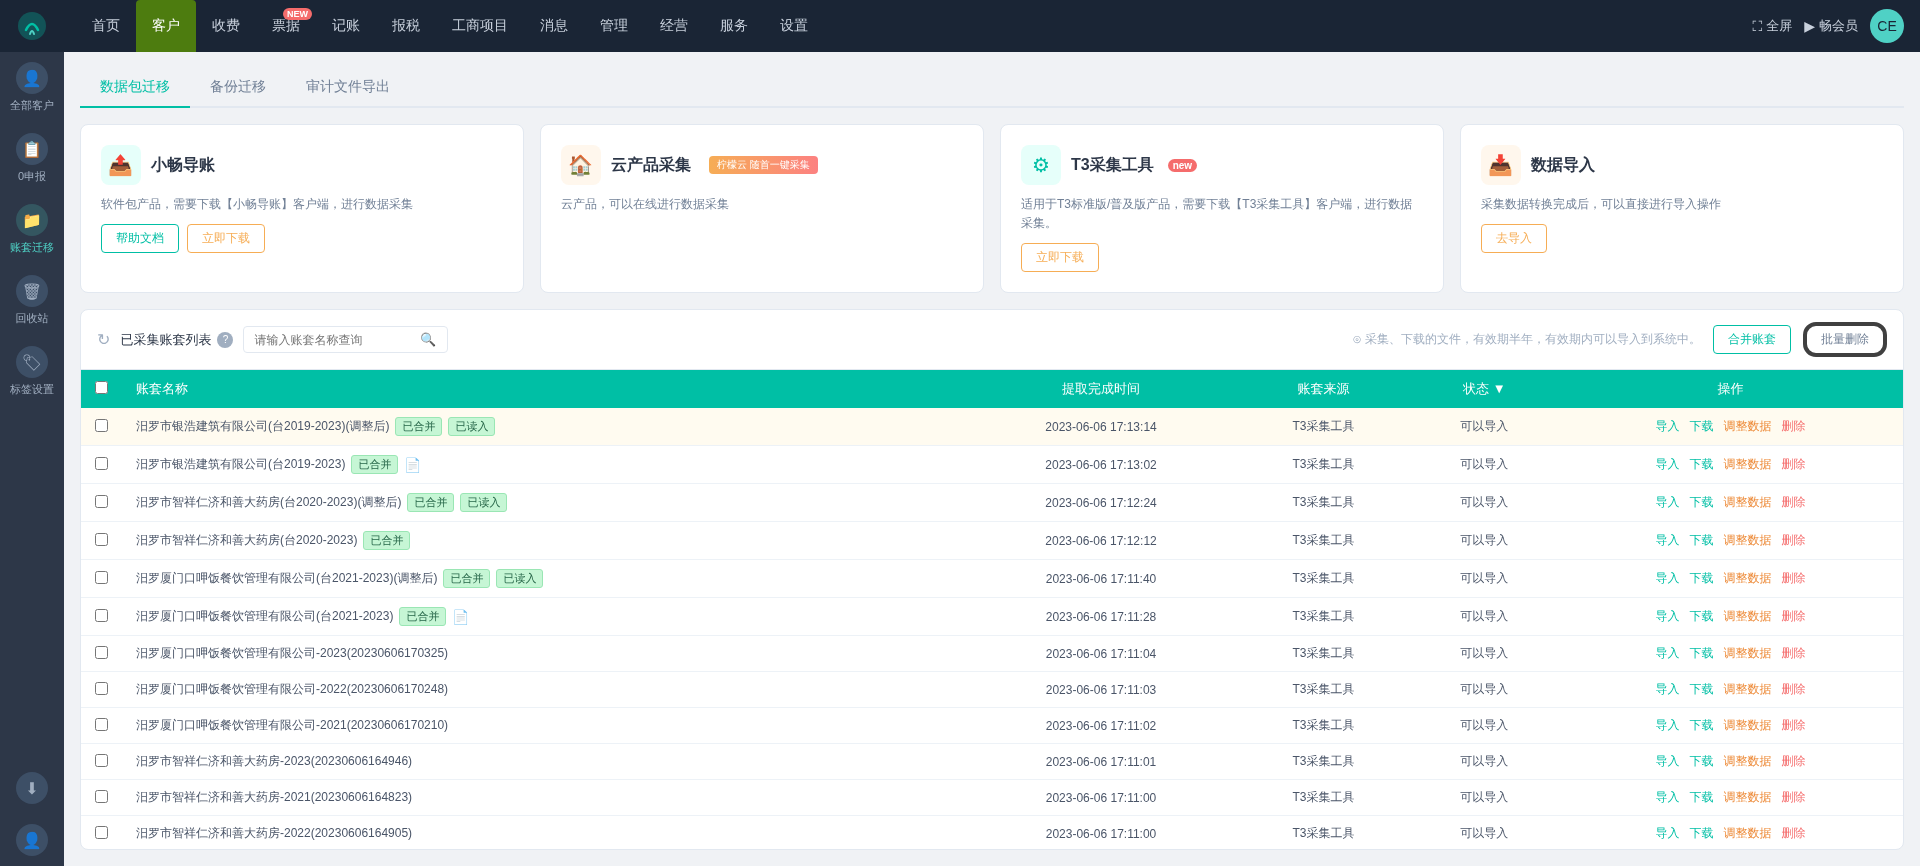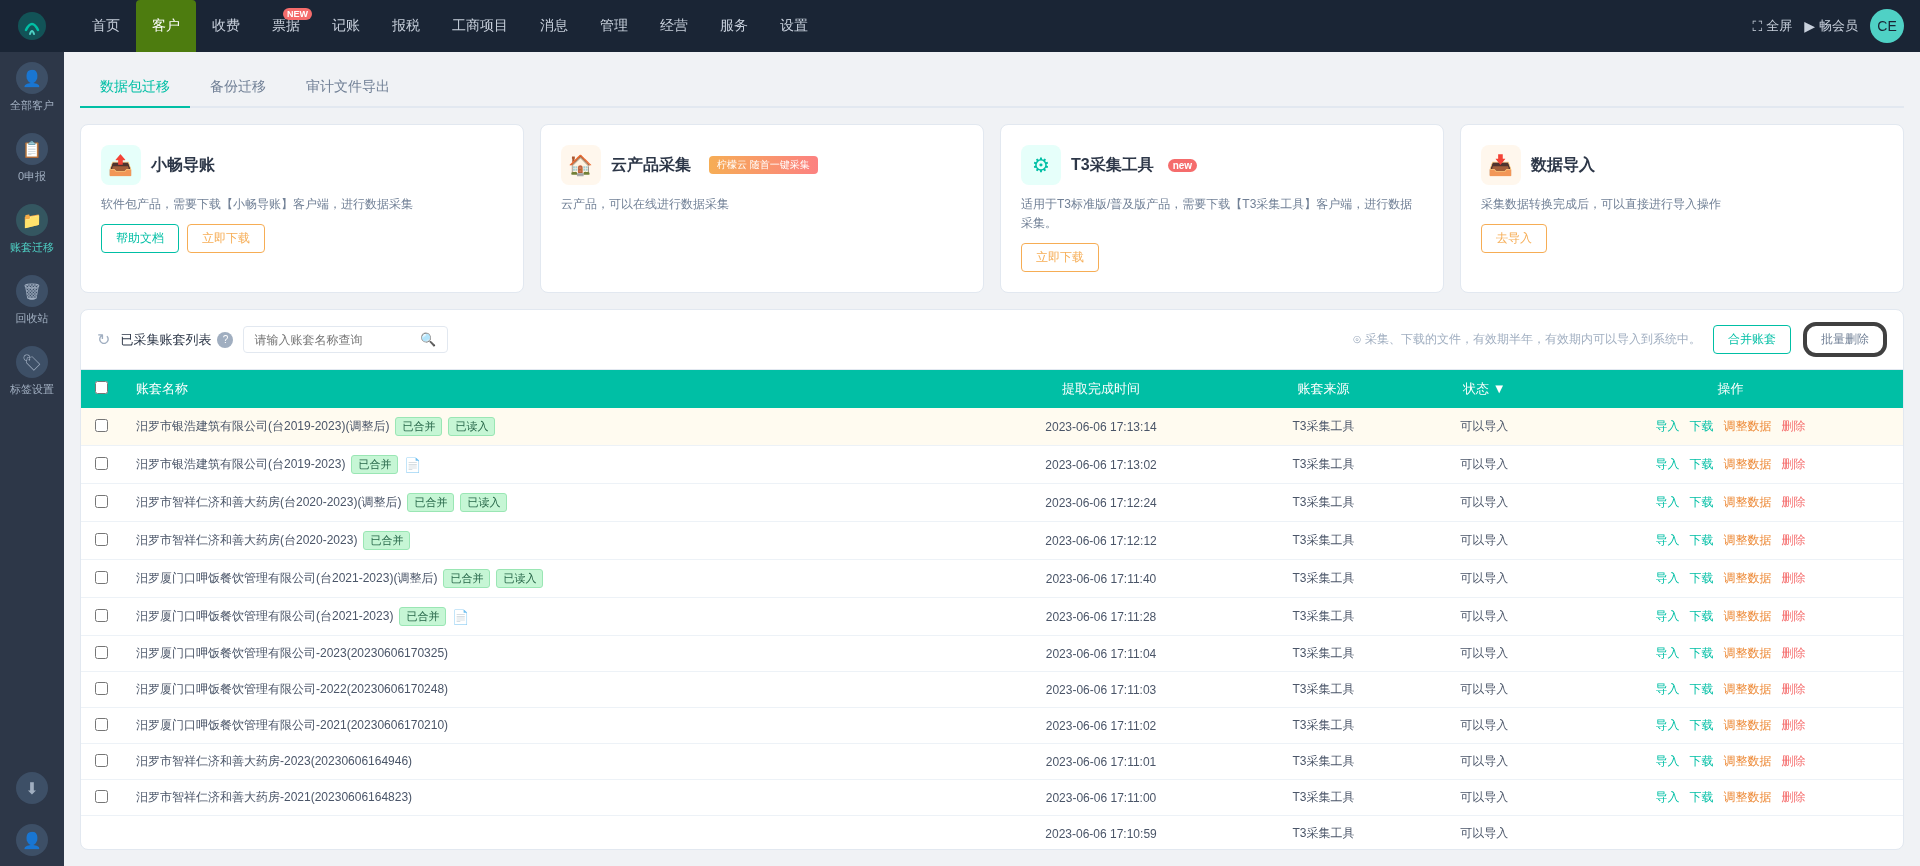--- a/index.html
+++ b/index.html
@@ -752,20 +752,39 @@
                 <td>
                   <div class="actions-cell">
                     <span class="action-link">导入</span>
                     <span class="action-link">下载</span>
                     <span class="action-link-orange">调整数据</span>
                     <span class="action-link-red">删除</span>
                   </div>
                 </td>
               </tr>
               <tr>
+                <td><input type="checkbox" style="cursor: pointer;"></td>
+                <td>
+                  <div class="td-name">
+                    <span>汨罗市智祥仁济和善大药房-2022(20230606164905)</span>
+                  </div>
+                </td>
+                <td>2023-06-06 17:11:00</td>
+                <td>T3采集工具</td>
+                <td>可以导入</td>
+                <td>
+                  <div class="actions-cell">
+                    <span class="action-link">导入</span>
+                    <span class="action-link">下载</span>
+                    <span class="action-link-orange">调整数据</span>
+                    <span class="action-link-red">删除</span>
+                  </div>
+                </td>
+              </tr>
+              <tr>
                 <td></td>
                 <td></td>
                 <td>2023-06-06 17:10:59</td>
                 <td>T3采集工具</td>
                 <td>可以导入</td>
                 <td></td>
               </tr>
             </tbody>
         </table>
       </div>

